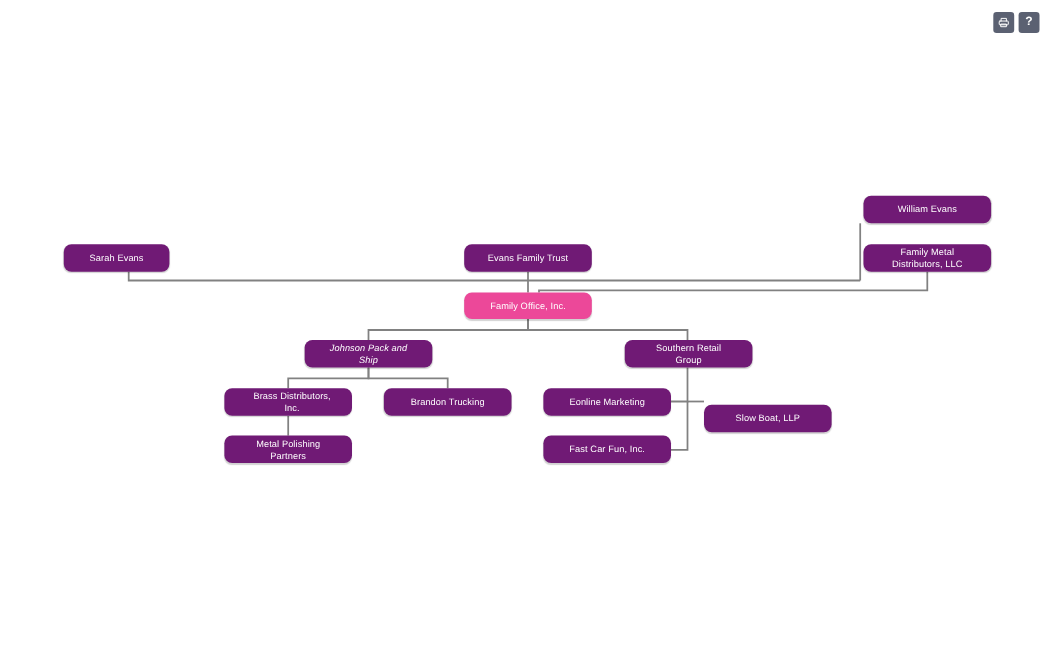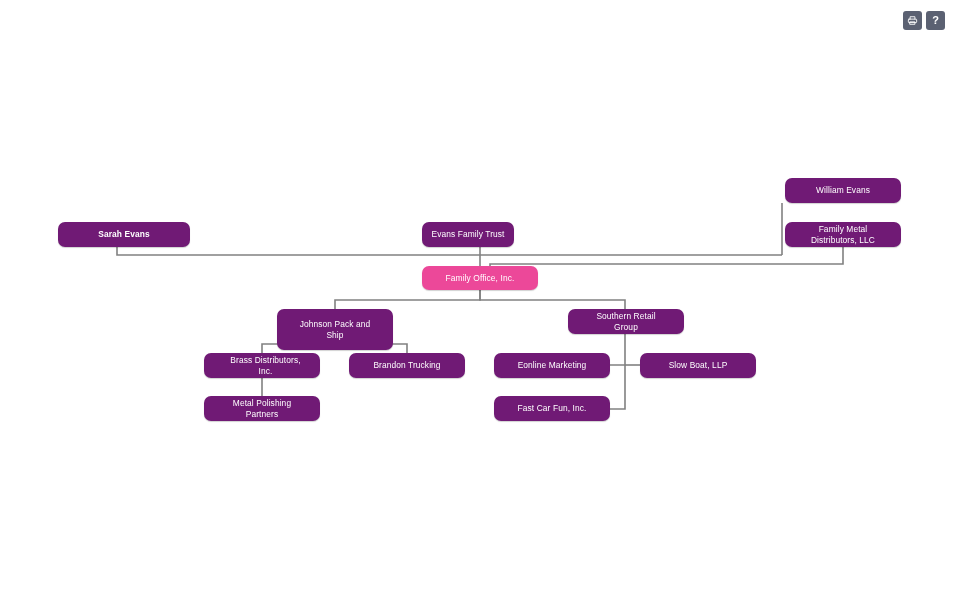--- a/index.html
+++ b/index.html
@@ -123,48 +123,48 @@
       <path d="M625,365 L625,409 L610,409" fill="none" stroke="#818181" stroke-width="1.6"></path>
     </svg>
   <div id="node-layer">
       <div class="node node-default" style="left: 785px; top: 178px; width: 116px; height: 25px;">
         <span class="node-label">William Evans</span>
       </div>
       <div class="node node-default" style="left: 785px; top: 222px; width: 116px; height: 25px;">
         <span class="node-label">Family Metal
 Distributors, LLC</span>
       </div>
-      <div class="node node-default" style="left: 58px; top: 222px; width: 132px; height: 25px; font-weight: bold;">
+      <div class="node node-default" style="left: 58px; top: 222px; width: 96px; height: 25px;">
         <span class="node-label">Sarah Evans</span>
       </div>
-      <div class="node node-default" style="left: 422px; top: 222px; width: 92px; height: 25px;">
+      <div class="node node-default" style="left: 422px; top: 222px; width: 116px; height: 25px;">
         <span class="node-label">Evans Family Trust</span>
       </div>
       <div class="node node-highlight" style="left: 422px; top: 266px; width: 116px; height: 24px;">
         <span class="node-label">Family Office, Inc.</span>
       </div>
-      <div class="node node-default" style="left: 277px; top: 309px; width: 116px; height: 41px;">
+      <div class="node node-default" style="left: 277px; top: 309px; width: 116px; height: 25px; font-style: italic;">
         <span class="node-label">Johnson Pack and
 Ship</span>
       </div>
       <div class="node node-default" style="left: 568px; top: 309px; width: 116px; height: 25px;">
         <span class="node-label">Southern Retail
 Group</span>
       </div>
       <div class="node node-default" style="left: 204px; top: 353px; width: 116px; height: 25px; padding-left: 13px;">
         <span class="node-label">Brass Distributors,
 Inc.</span>
       </div>
       <div class="node node-default" style="left: 349px; top: 353px; width: 116px; height: 25px; justify-content: center;">
         <span class="node-label">Brandon Trucking</span>
       </div>
       <div class="node node-default" style="left: 494px; top: 353px; width: 116px; height: 25px; justify-content: flex-end;">
         <span class="node-label">Eonline Marketing</span>
       </div>
-      <div class="node node-default" style="left: 640px; top: 353px; width: 116px; height: 25px;">
+      <div class="node node-default" style="left: 640px; top: 368px; width: 116px; height: 25px;">
         <span class="node-label">Slow Boat, LLP</span>
       </div>
       <div class="node node-default" style="left: 204px; top: 396px; width: 116px; height: 25px;">
         <span class="node-label">Metal Polishing
 Partners</span>
       </div>
       <div class="node node-default" style="left: 494px; top: 396px; width: 116px; height: 25px; justify-content: flex-end;">
         <span class="node-label">Fast Car Fun, Inc.</span>
       </div>
     </div>

